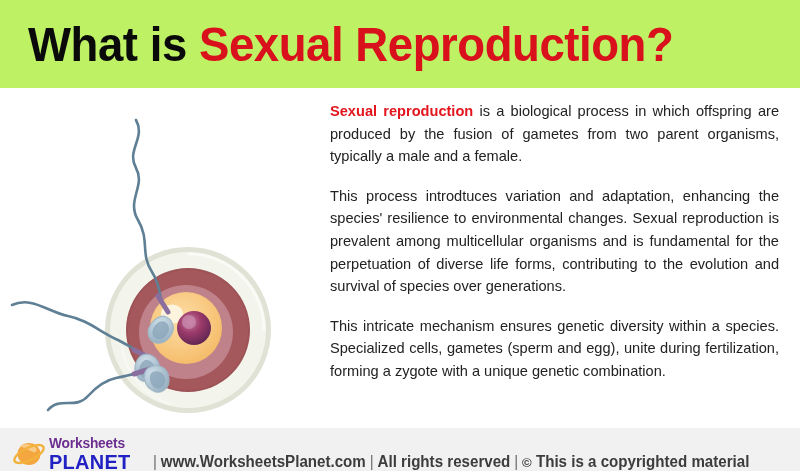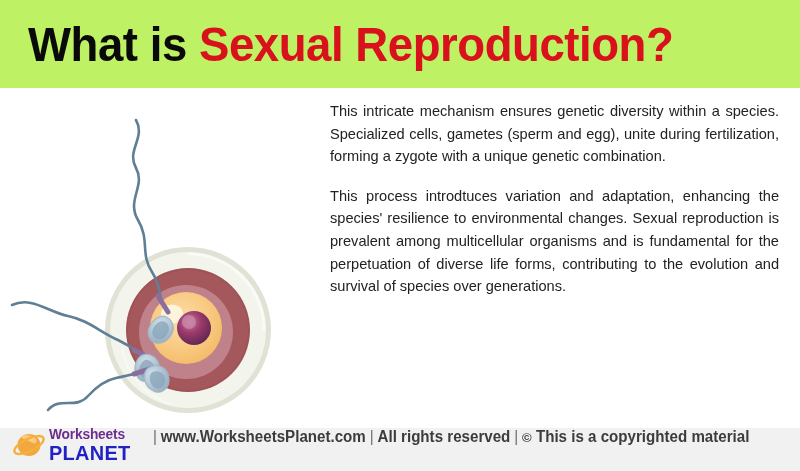--- a/index.html
+++ b/index.html
@@ -55,21 +55,21 @@
     text-align:justify;
     text-justify:inter-word;
   }
   .para:last-child{margin-bottom:0;}
   .para .lead{color:#e3161e;font-weight:bold;}
 
   
   .footer{
     position:absolute;left:0;top:428px;width:800px;height:43px;
     background:#f1f1f1;
-    display:flex;align-items:flex-start;
+    display:flex;align-items:flex-end;
   }
   .logo{
     margin-left:13px;
     display:flex;align-items:center;
     height:34px;
   }
   .logo-mark{width:34px;height:30px;flex:0 0 34px;margin-right:2px;}
   .logo-words{
     display:flex;flex-direction:column;
     line-height:1;
@@ -172,22 +172,23 @@
           <path d="M134 286 L150 281" stroke="#8a6f9e" stroke-width="5" stroke-linecap="round"></path>
           <g transform="translate(148,280) rotate(-14)">
             <path d="M0 0 C11 -3 19 4 18 14 C17 25 6 30 -1 23 C-8 17 -8 4 0 0 Z" fill="url(#headG)" stroke="#9fb6c6" stroke-width="1"></path>
             <path d="M3 5 C10 4 15 9 14 15 C13 22 5 25 1 20 C-2 16 -2 7 3 5 Z" fill="#8ba5b9" opacity="0.8"></path>
           </g>
         </g>
       </svg>
     </div>
 
     <div class="textcol">
+      <p class="para"><span class="lead">Sexual reproduction</span><span> is a biological process in which offspring are produced by the fusion of gametes from two parent organisms, typically a male and a female.</span></p>
+      <p class="para"><span>This process introdtuces variation and adaptation, enhancing the species' resilience to environmental changes. Sexual reproduction is prevalent among multicellular organisms and is fundamental for the perpetuation of diverse life forms, contributing to the evolution and survival of species over generations.</span></p>
       <p class="para"><span>This intricate mechanism ensures genetic diversity within a species. Specialized cells, gametes (sperm and egg), unite during fertilization, forming a zygote with a unique genetic combination.</span></p>
-      <p class="para"><span>This process introdtuces variation and adaptation, enhancing the species' resilience to environmental changes. Sexual reproduction is prevalent among multicellular organisms and is fundamental for the perpetuation of diverse life forms, contributing to the evolution and survival of species over generations.</span></p>
     </div>
   </div>
 
   <div class="footer">
     <div class="logo">
       <svg class="logo-mark" viewBox="0 0 34 30" xmlns="http://www.w3.org/2000/svg">
         <ellipse cx="16" cy="15" rx="11.5" ry="11" fill="#f4a63f"></ellipse>
         <path d="M7 7 C12 4 20 5 23 9 C25 12 22 14 20 13 C16 11 11 9 7 7 Z" fill="#fbcf8e" opacity="0.9"></path>
         <ellipse cx="16" cy="15" rx="16" ry="6.2" fill="none" stroke="#f2b23c" stroke-width="2.4" transform="rotate(-26 16 15)"></ellipse>
       </svg>

